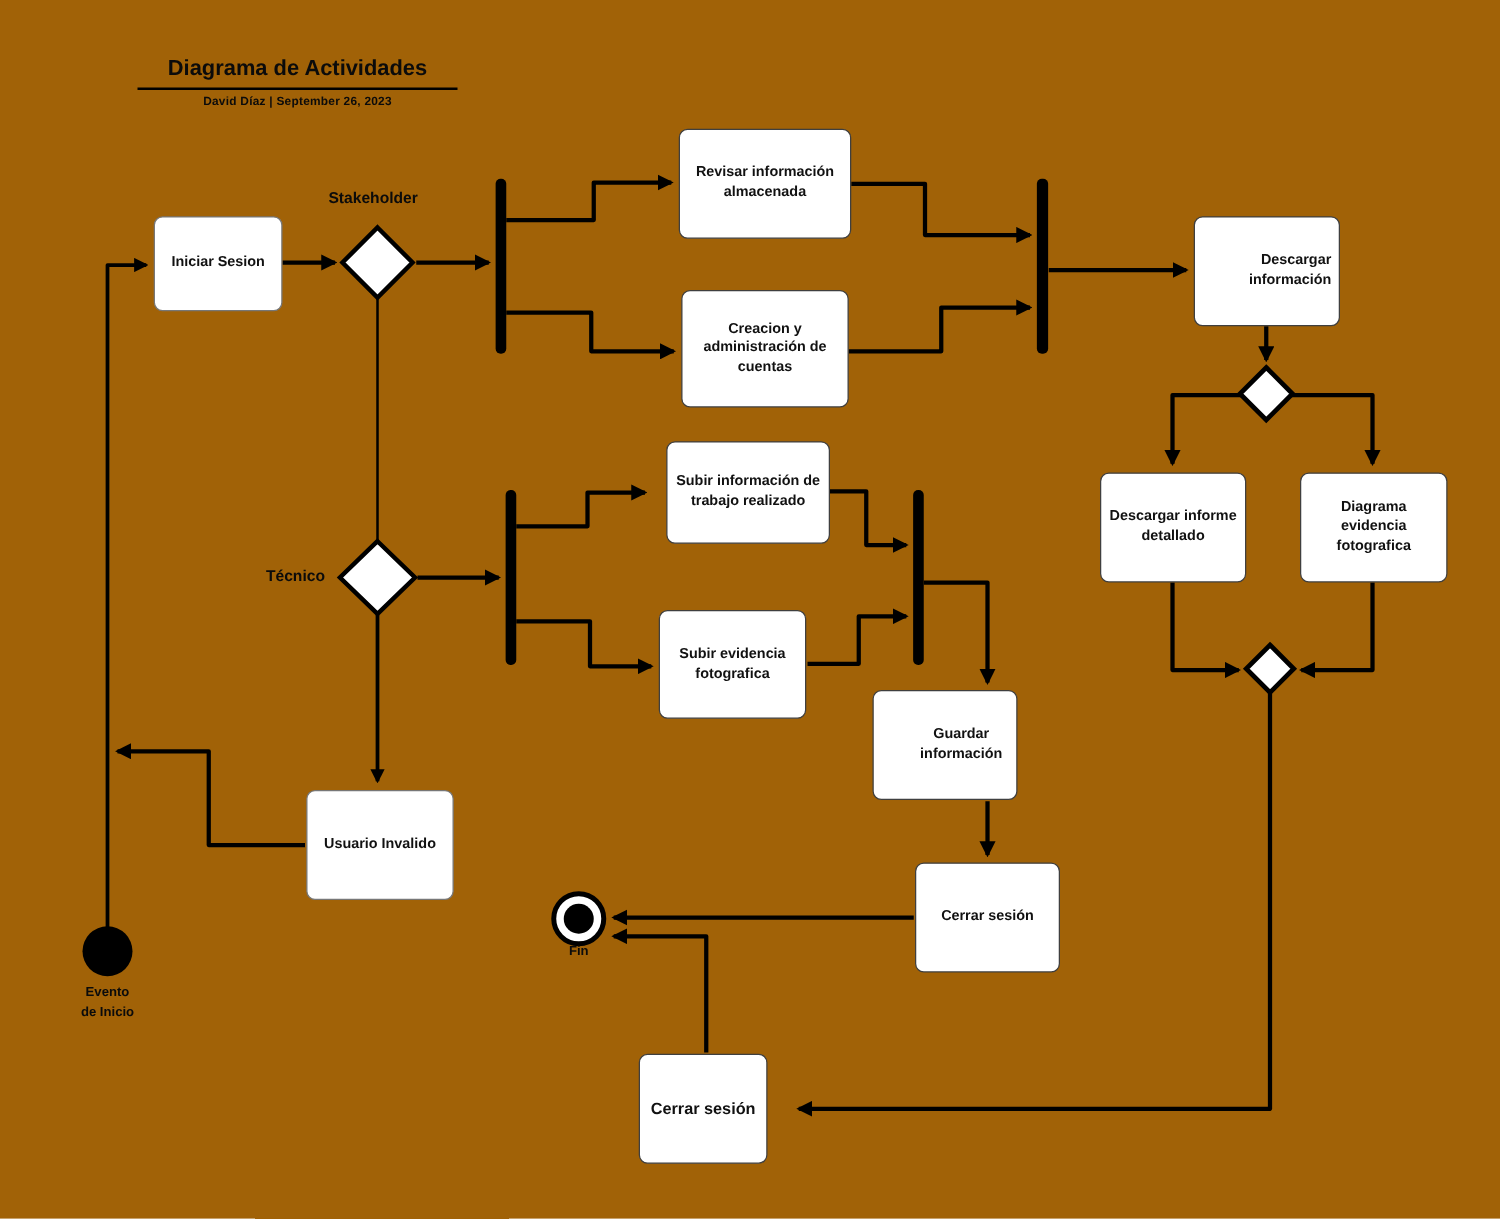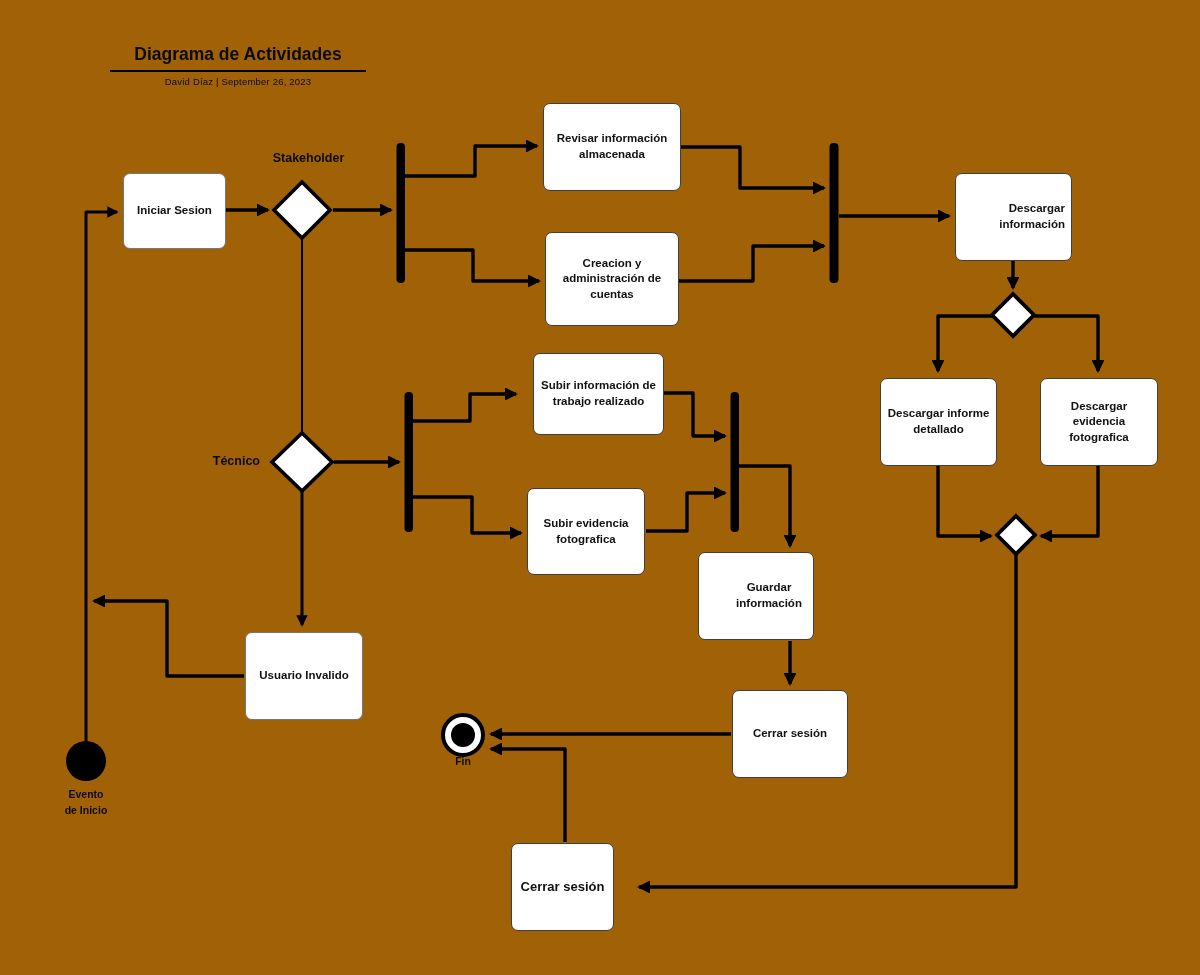--- a/index.html
+++ b/index.html
@@ -31,21 +31,21 @@
     color:#0b0b0b;
   }
   .lbl.center{text-align:center;}
   .title-block{position:absolute;left:110px;top:44px;width:256px;}
   .title{
     font-size:17.5px;font-weight:bold;text-align:center;
     border-bottom:2.2px solid #000;
     padding-bottom:5px;
   }
   .byline{
-    font-size:9.5px;font-weight:normal;text-align:center;margin-top:4px;
+    font-size:9.5px;font-weight:bold;text-align:center;margin-top:4px;
     letter-spacing:0.2px;
   }
 </style>
 </head>
 <body>
 
 <div class="canvas">
 
   <svg class="svg-layer" viewBox="0 0 1200 975" xmlns="http://www.w3.org/2000/svg">
     <defs>
@@ -144,21 +144,21 @@
 
   <div class="activity" style="left:955px;top:173px;width:117px;height:88px;text-align:right;">
     <span>Descargar información</span>
   </div>
 
   <div class="activity" style="left:880px;top:378px;width:117px;height:88px;">
     <span>Descargar informe detallado</span>
   </div>
 
   <div class="activity" style="left:1040px;top:378px;width:118px;height:88px;">
-    <span>Descargar evidencia fotografica</span>
+    <span>Diagrama evidencia fotografica</span>
   </div>
 
   <div class="activity" style="left:533px;top:353px;width:131px;height:82px;">
     <span>Subir información de trabajo realizado</span>
   </div>
 
   <div class="activity" style="left:527px;top:488px;width:118px;height:87px;">
     <span>Subir evidencia fotografica</span>
   </div>
 
@@ -171,21 +171,21 @@
   </div>
 
   <div class="activity" style="left:511px;top:843px;width:103px;height:88px;font-size:13px;">
     <span>Cerrar sesión</span>
   </div>
 
   <div class="activity soft" style="left:245px;top:632px;width:118px;height:88px;">
     <span>Usuario Invalido</span>
   </div>
 
-  <div class="lbl center" style="left:246px;top:151px;width:125px;font-size:12.5px;">Stakeholder</div>
+  <div class="lbl center" style="left:236px;top:151px;width:125px;font-size:12.5px;">Stakeholder</div>
 
   <div class="lbl" style="left:198px;top:454px;width:62px;font-size:12.5px;text-align:right;">Técnico</div>
 
   <div class="lbl center" style="left:63px;top:787px;width:46px;font-size:10.5px;line-height:1.5;">Evento de Inicio</div>
 
   <div class="lbl center" style="left:448px;top:755px;width:30px;font-size:10.5px;">Fin</div>
 
 </div>
 
 </body></html>

